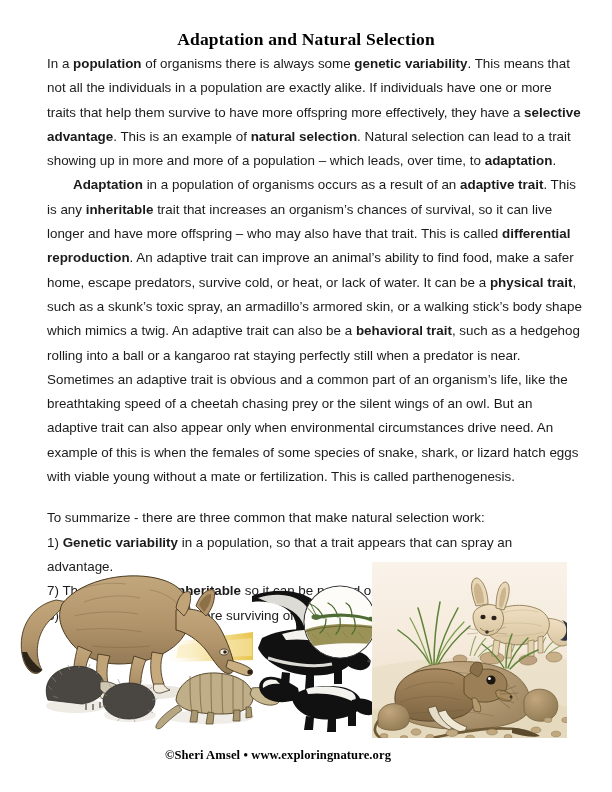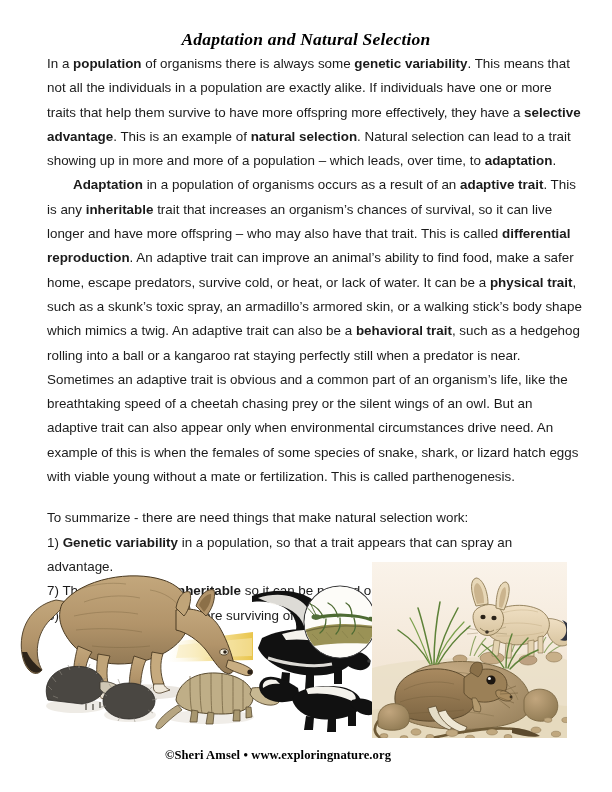--- a/index.html
+++ b/index.html
@@ -29,21 +29,20 @@
     position: absolute;
     top: 29px;
     left: 0;
     width: 612px;
     text-align: center;
     font-family: "Liberation Serif", serif;
     font-weight: bold;
     font-size: 17.5px;
     letter-spacing: 0.2px;
     color: #000;
-    font-style: italic;
   }
 
   
   .body-text {
     position: absolute;
     top: 52px;
     left: 31px;
     width: 551px;
     font-size: 13.4px;
     line-height: 24.3px;
@@ -89,21 +88,21 @@
 </head>
 <body>
 
 <div class="page">
 
   <div class="doc-title">Adaptation and Natural Selection</div>
 
   <div class="body-text">
       <p><span>In a </span><b>population</b><span> of organisms there is always some </span><b>genetic variability</b><span>. This means that not all the individuals in a population are exactly alike. If individuals have one or more traits that help them survive to have more offspring more effectively, they have a </span><b>selective advantage</b><span>. This is an example of </span><b>natural selection</b><span>. Natural selection can lead to a trait showing up in more and more of a population – which leads, over time, to </span><b>adaptation</b><span>.</span></p>
       <p class="para-indent"><b>Adaptation</b><span> in a population of organisms occurs as a result of an </span><b>adaptive trait</b><span>. This is any </span><b>inheritable</b><span> trait that increases an organism’s chances of survival, so it can live longer and have more offspring – who may also have that trait. This is called </span><b>differential reproduction</b><span>. An adaptive trait can improve an animal’s ability to find food, make a safer home, escape predators, survive cold, or heat, or lack of water. It can be a </span><b>physical trait</b><span>, such as a skunk’s toxic spray, an armadillo’s armored skin, or a walking stick’s body shape which mimics a twig.  An adaptive trait can also be a </span><b>behavioral trait</b><span>, such as a hedgehog rolling into a ball or a kangaroo rat staying perfectly still when a predator is near. Sometimes an adaptive trait is obvious and a common part of an organism’s life, like the breathtaking speed of a cheetah chasing prey or the silent wings of an owl. But an adaptive trait can also appear only when environmental circumstances drive need. An example of this is when the females of some species of snake, shark, or lizard hatch eggs with viable young without a mate or fertilization. This is called parthenogenesis.</span></p>
-      <p class="para-gap"><span>To summarize - there are need things that make natural selection work:</span></p>
+      <p class="para-gap"><span>To summarize - there are three common that make natural selection work:</span></p>
       <p><span>1) </span><b>Genetic variability</b><span> in a population, so that a trait appears that can spray an advantage.</span></p>
       <p><span>7) The </span><b>trait must be inheritable</b><span> so it can be passed on to the offspring.</span></p>
       <p><span>3) The trait must lead to more surviving offspring – </span><b>differential reproduction</b><span>.</span></p>
     </div>
 
   <div class="illustration">
     <svg class="illo-svg" width="612" height="190" viewBox="0 0 612 190" xmlns="http://www.w3.org/2000/svg">
       <defs>
         <linearGradient id="sprayGrad" x1="1" y1="0" x2="0" y2="0">
           <stop offset="0%" stop-color="#e8c242" stop-opacity="0.95"></stop>

